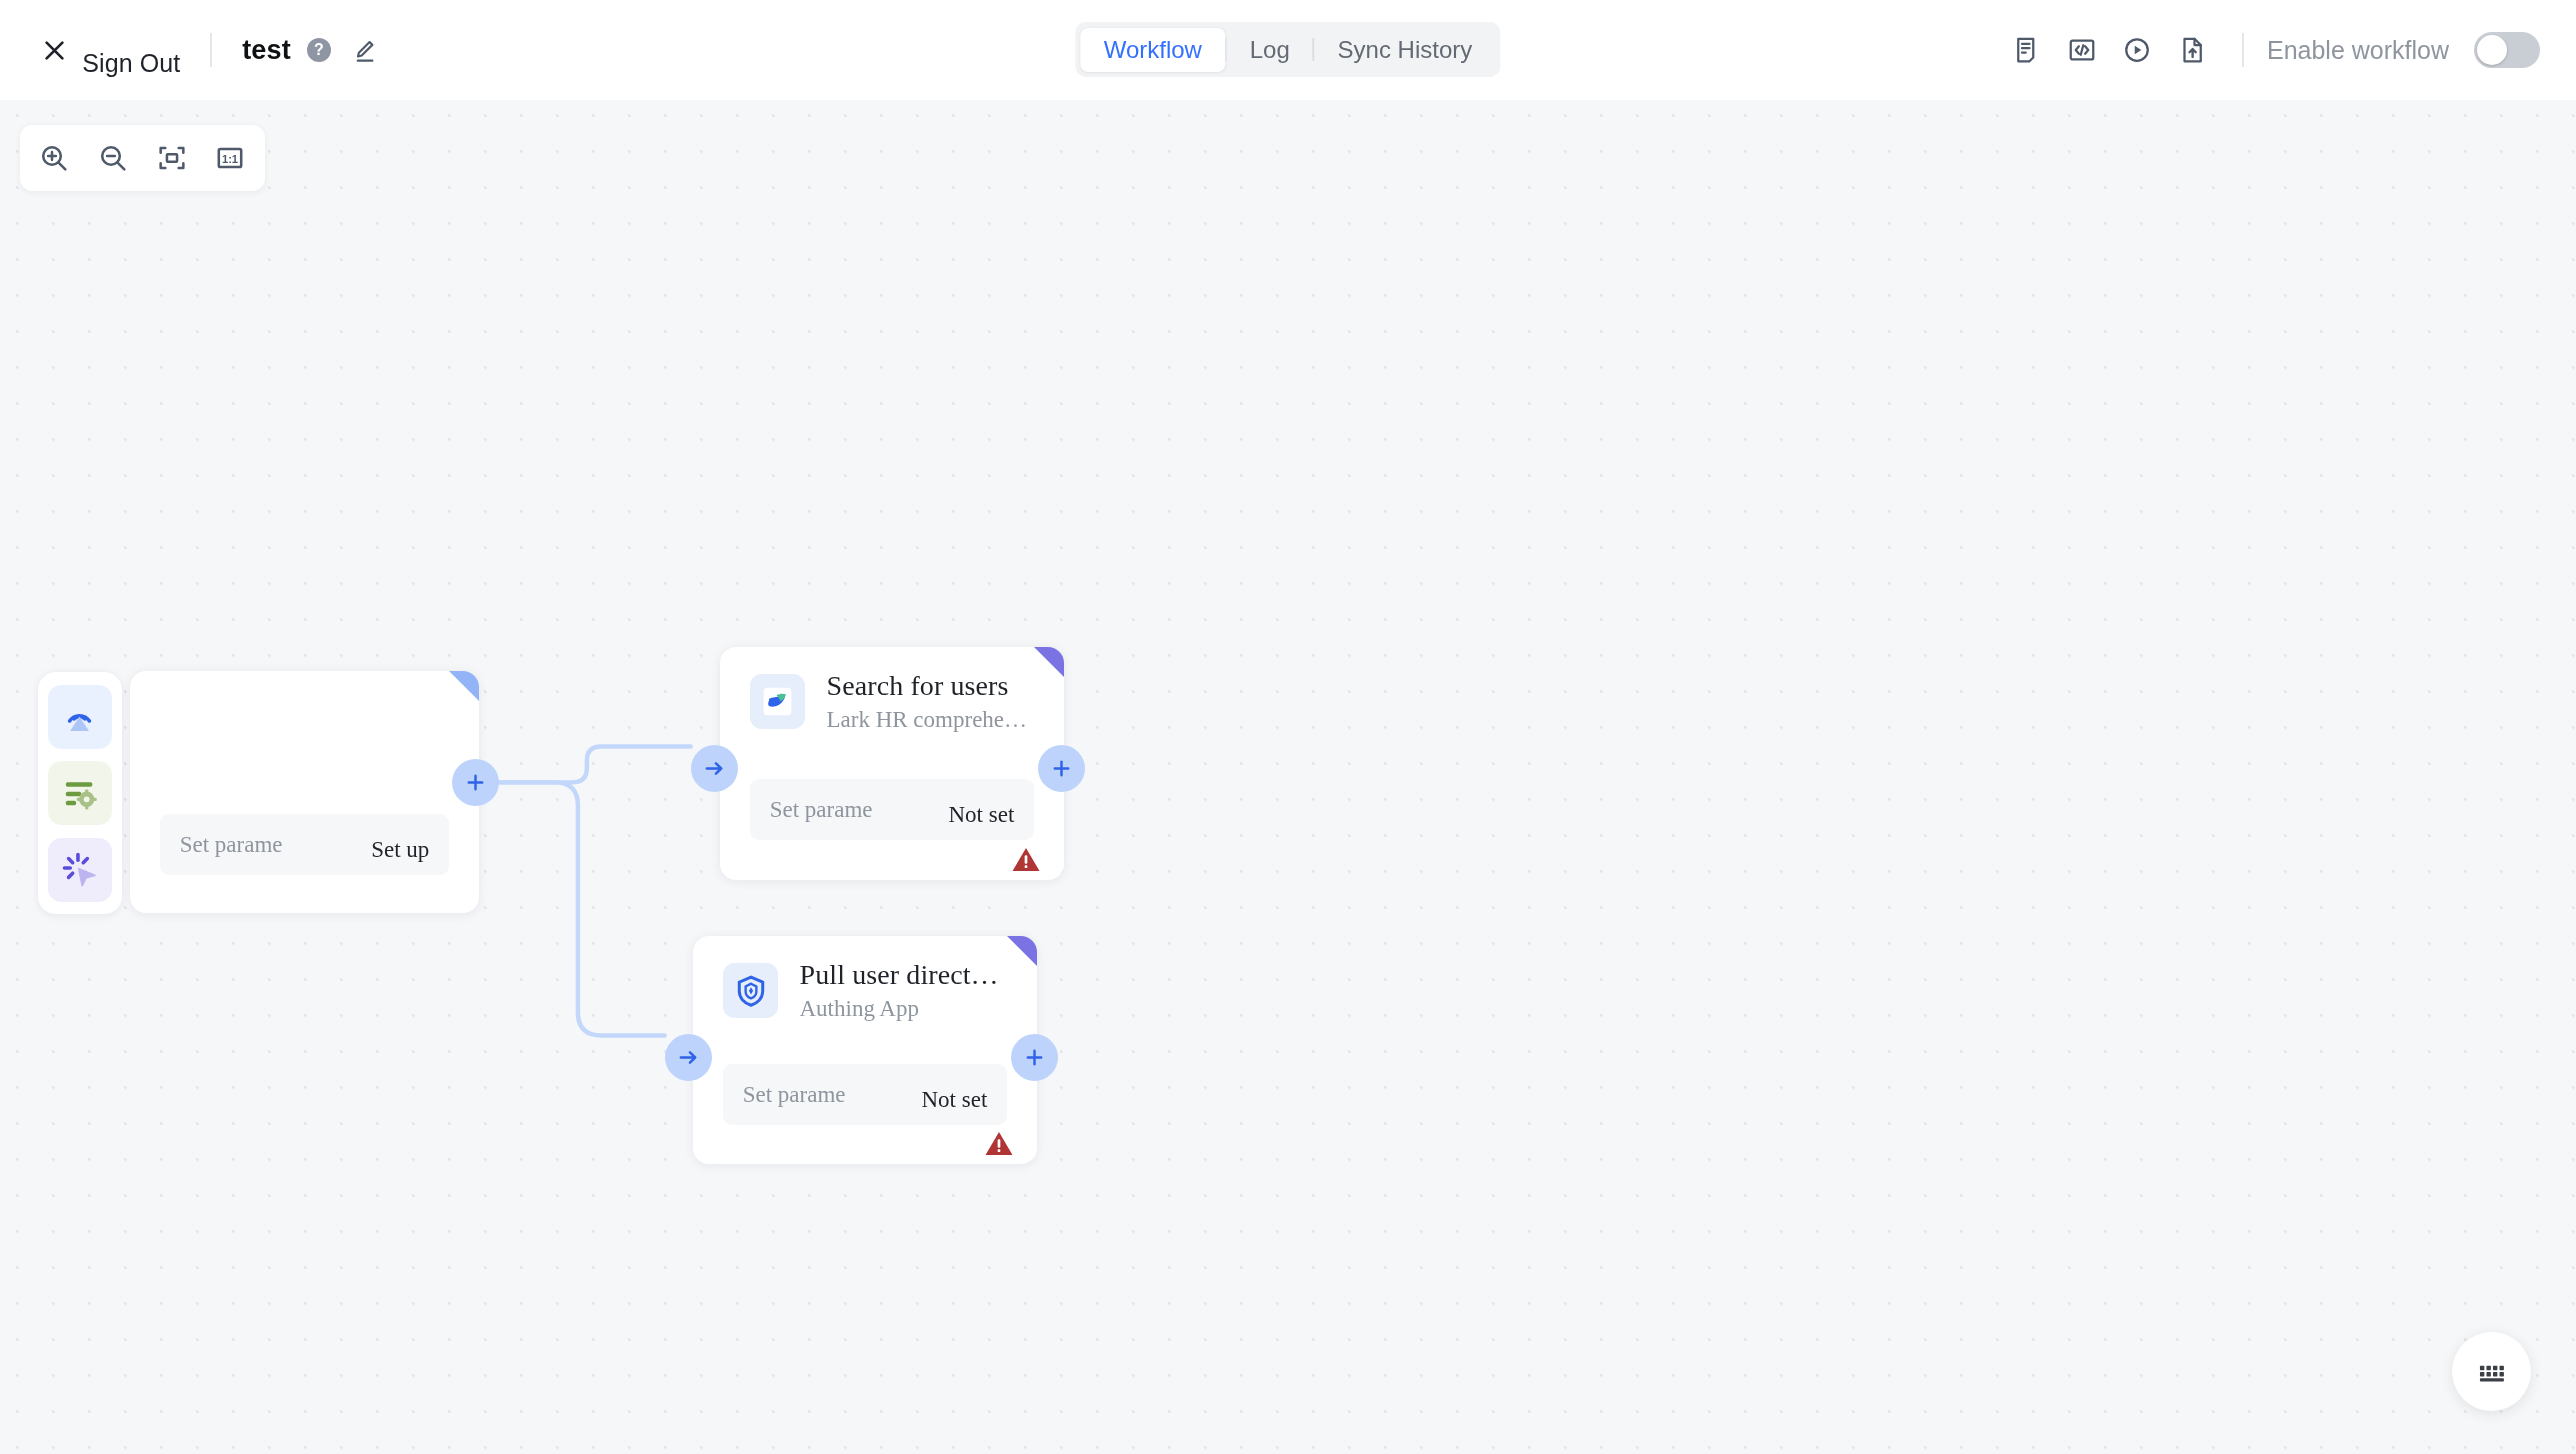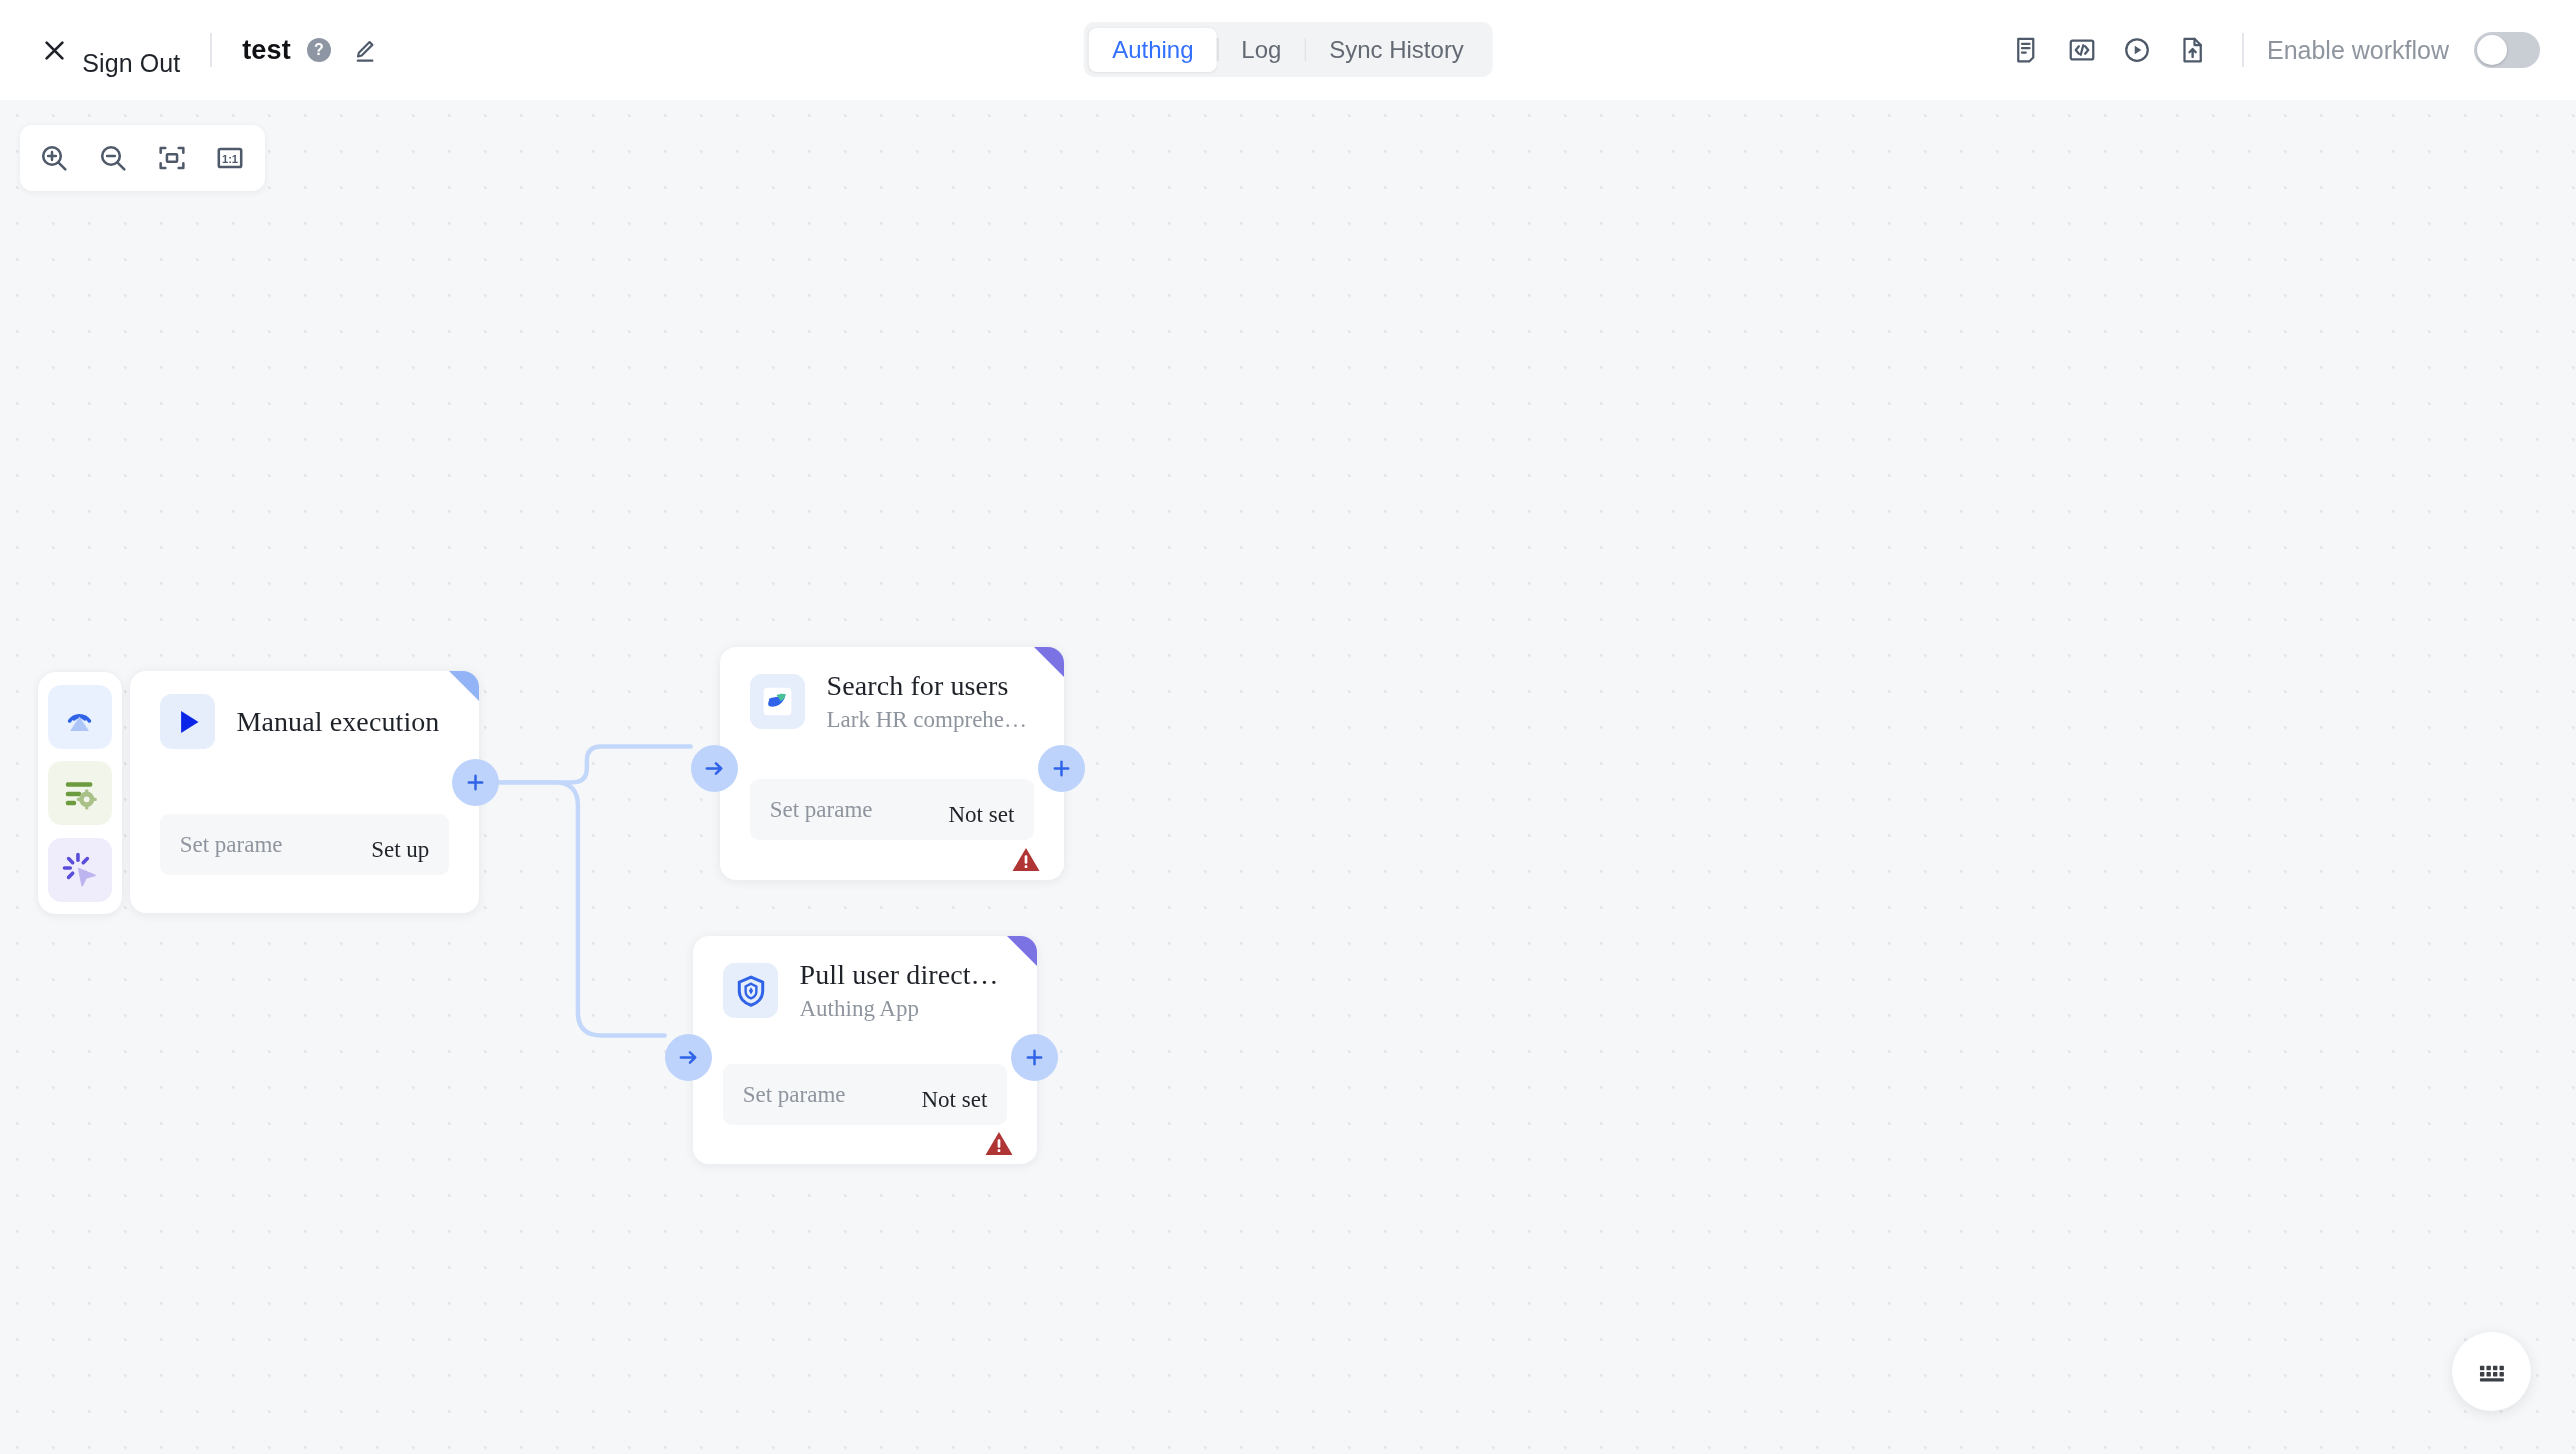--- a/index.html
+++ b/index.html
@@ -206,21 +206,21 @@
     <span class="help-badge">?</span>
     <span class="edit-icon">
       <svg width="27" height="27" viewBox="0 0 24 24" fill="none" stroke="#4e5969" stroke-width="1.9" stroke-linecap="round" stroke-linejoin="round">
         <path d="M16.5 4.5 L19 7 L9.5 16.5 L6.2 17.4 L7 14.1 Z"></path>
         <path d="M6 21 H19"></path>
       </svg>
     </span>
   </div>
 
   <div class="tabs">
-    <div class="tab active">Authing</div>
+    <div class="tab active">Workflow</div>
     <div class="tab-sep"></div>
     <div class="tab">Log</div>
     <div class="tab-sep"></div>
     <div class="tab">Sync History</div>
   </div>
 
   <div class="hdr-right">
     <div class="hdr-icon">
       <svg width="30" height="30" viewBox="0 0 24 24" fill="none" stroke="#4e5969" stroke-width="1.8" stroke-linecap="round" stroke-linejoin="round">
         <path d="M5 3 H17 V18 L14 21 H5 Z"></path>
@@ -329,30 +329,20 @@
   <svg class="edges" viewBox="0 0 2880 1514" xmlns="http://www.w3.org/2000/svg">
     <g fill="none" stroke="#c3d7fb" stroke-width="5" stroke-linecap="round">
       <path d="M 557 763 H 640 Q 656 763 656 747 V 739 Q 656 723 672 723 H 772"></path>
       <path d="M 557 763 H 620 Q 646 763 646 789 V 1020 Q 646 1046 672 1046 H 743"></path>
     </g>
   </svg>
 
   <div class="node" style="left:130px; top:571px; width:349px; height:242px;">
     <div class="node-inner">
       <div class="fold"></div>
-      <div class="node-head">
-        <div class="node-ic">
-          <svg width="36" height="36" viewBox="0 0 24 24">
-            <path d="M7.4 4.6 L19 12 L7.4 19.4 Z" fill="#0a25e8"></path>
-          </svg>
-        </div>
-        <div class="node-txt">
-          <div class="node-title solo">Manual execution</div>
-        </div>
-      </div>
       <div class="param-row" style="top:143px;">
         <span class="param-key">Set parame</span>
         <span class="param-val">Set up</span>
       </div>
     </div>
   </div>
 
   <div class="node" style="left:720px; top:547px; width:344px; height:233px;">
     <div class="node-inner">
       <div class="fold purple"></div>

